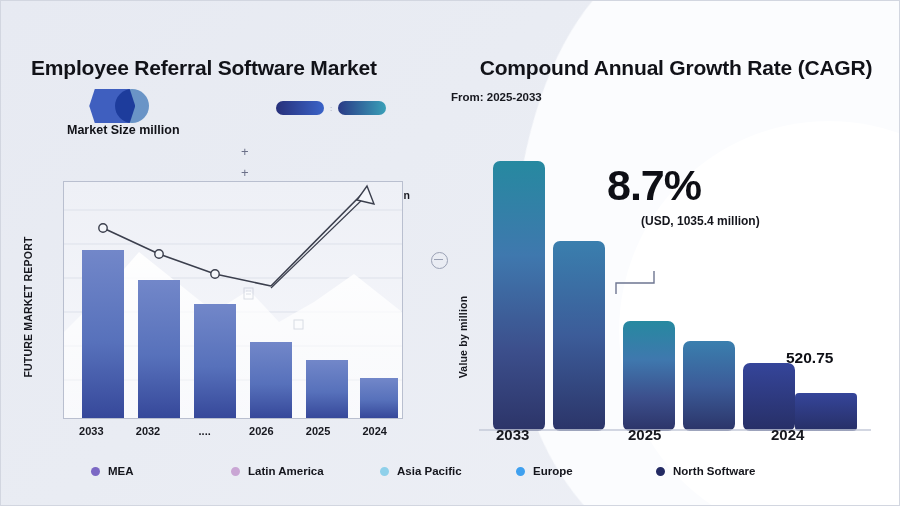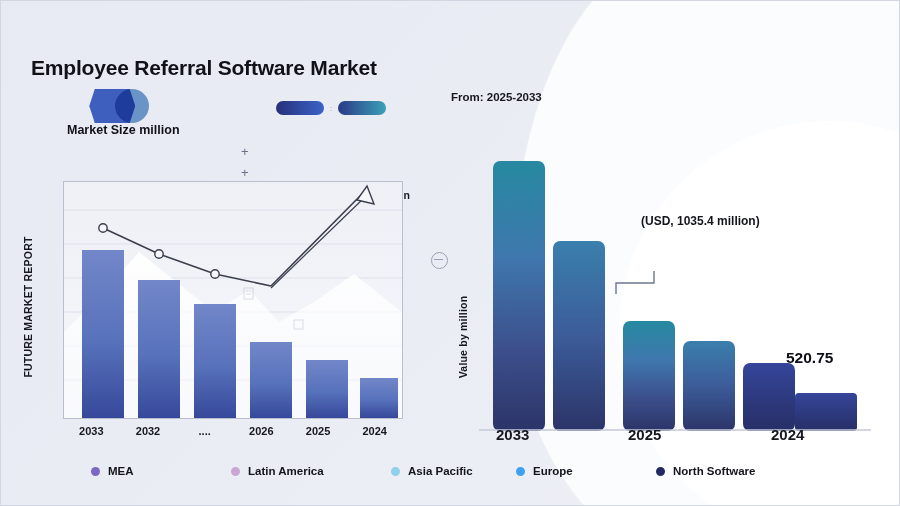--- a/index.html
+++ b/index.html
@@ -212,22 +212,24 @@
       <span>2026</span>
       <span>2025</span>
       <span>2024</span>
     </div>
 
     <div class="minus-icon"></div>
   </div>
 
   <div class="right">
 
+    <div class="title-right">Compound Annual Growth Rate (CAGR)</div>
     <div class="sub-right">From: 2025-2033</div>
 
+    <div class="cagr">8.7%</div>
     <div class="cagr-sub">(USD, 1035.4 million)</div>
 
     <div class="ylabel-left" style="left:-58px;top:330px;width:140px;">Value by million</div>
 
     <div class="rchart">
       <svg width="420" height="290" viewBox="0 0 420 290">
         <defs>
           <linearGradient id="barGradR" x1="0" y1="0" x2="0" y2="1">
             <stop offset="0%" stop-color="#2689a0"></stop>
             <stop offset="35%" stop-color="#3f78ae"></stop>
@@ -271,21 +273,21 @@
 
   <div class="legend">
     <div class="leg-item" style="left:90px;">
       <span class="leg-dot" style="background: rgb(123, 104, 196);"></span>
       <span class="leg-txt">MEA</span>
     </div>
     <div class="leg-item" style="left:230px;">
       <span class="leg-dot" style="background: rgb(201, 166, 212);"></span>
       <span class="leg-txt">Latin America</span>
     </div>
-    <div class="leg-item" style="left:366px;padding-left:24px;">
+    <div class="leg-item" style="left:355px;padding-left:24px;">
       <span class="leg-dot" style="background: rgb(143, 208, 234);"></span>
       <span class="leg-txt">Asia Pacific</span>
     </div>
     <div class="leg-item" style="left:515px;">
       <span class="leg-dot" style="background: rgb(63, 160, 239);"></span>
       <span class="leg-txt">Europe</span>
     </div>
     <div class="leg-item" style="left:655px;">
       <span class="leg-dot" style="background: rgb(35, 42, 99);"></span>
       <span class="leg-txt">North Software</span>

